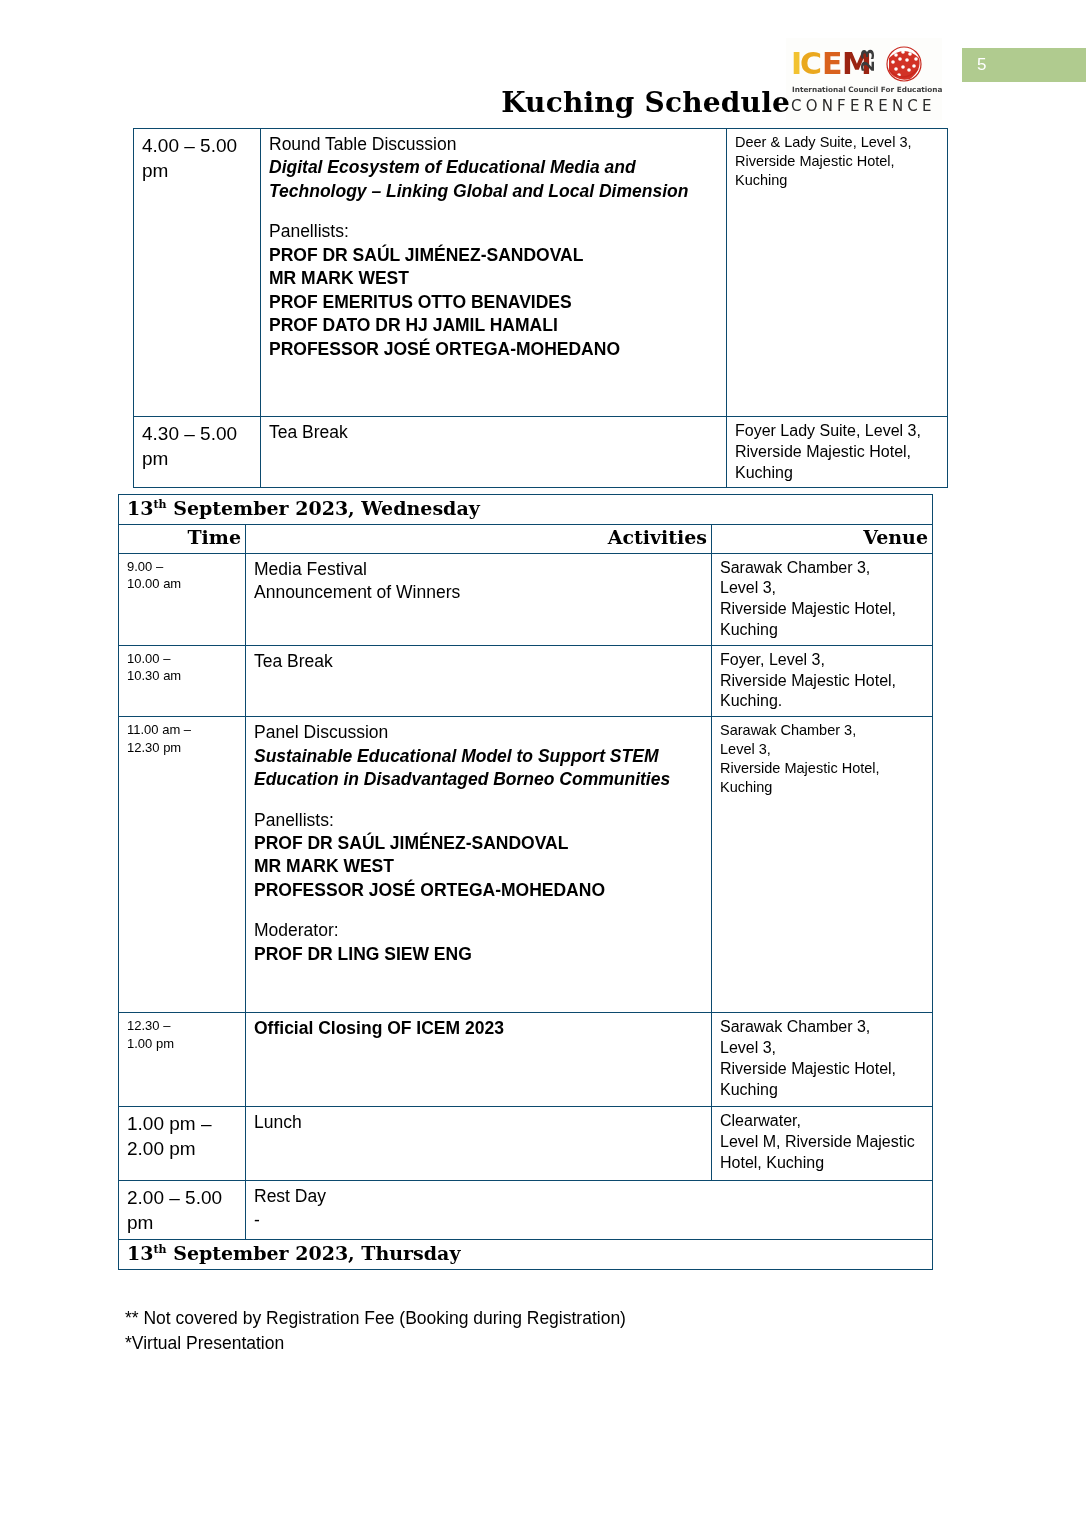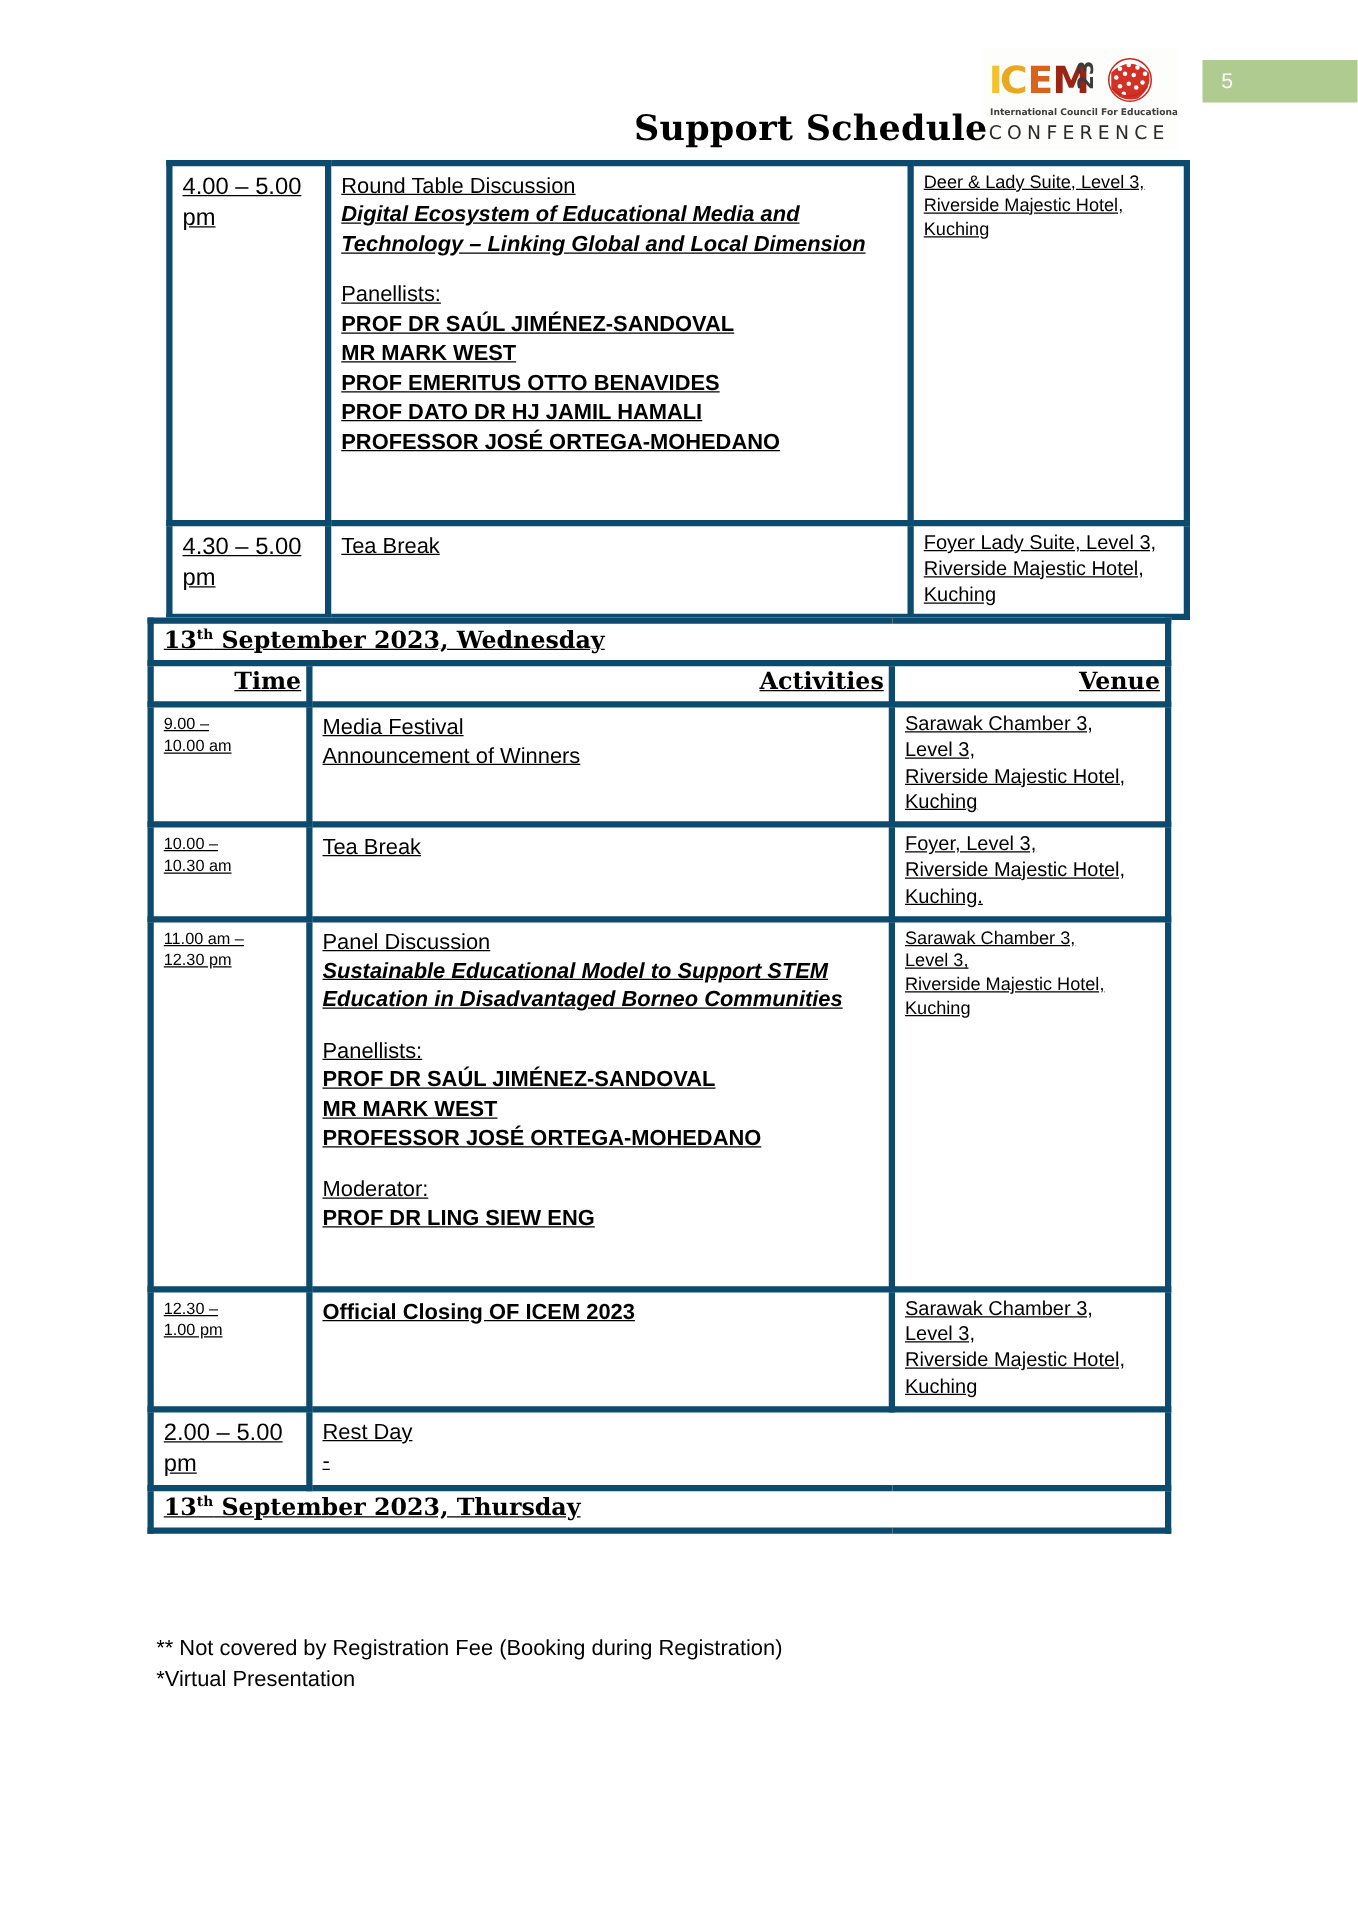--- a/index.html
+++ b/index.html
@@ -57,26 +57,25 @@
 
   
   .sched-table {
     position: absolute;
     border-collapse: collapse;
     table-layout: fixed;
     border: 1.5px solid #4a4a4a;
     background: #fff;
   }
   .sched-table td, .sched-table th {
-    border: 5px solid #0c4a6e;
+    border: 1px solid #0c4a6e;
     vertical-align: top;
     padding: 4px 7px 4px 8px;
     text-align: left;
     font-weight: normal;
-    text-decoration: underline;
   }
 
   #table-one { left: 133px; top: 128px; width: 814px; }
   #table-two { left: 118px; top: 494px; width: 814px; }
 
   .col-time   { width: 127px; }
   .col-act    { width: 466px; }
   .col-venue  { width: 221px; }
 
   .cell-time {
@@ -178,21 +177,21 @@
         </g>
         <path d="M104 33 Q118 46 132 31" fill="none" stroke="#c8281e" stroke-width="1.3"></path>
       </g>
 
       <text x="6" y="54" font-family="DejaVu Sans, sans-serif" font-weight="bold" font-size="7.3" fill="#3f3f3f">International Council For Educational Media</text>
 
       <text x="5" y="73" font-family="DejaVu Sans, sans-serif" font-size="15" fill="#2b2b2b" letter-spacing="4.2">CONFERENCE</text>
     </svg>
   </div>
 
-  <div class="doc-title">Support Schedule</div>
+  <div class="doc-title">Kuching Schedule</div>
 </div>
 
 <table class="sched-table" id="table-one">
   <colgroup>
     <col class="col-time">
       <col class="col-act">
       <col class="col-venue">
   </colgroup>
   <tbody>
     <tr>
@@ -294,20 +293,30 @@
 1.00 pm</span></td>
       <td class="cell-act">
         <div class="b">Official Closing OF ICEM 2023</div>
       </td>
       <td class="cell-venue-top"><span style="white-space:pre-line">Sarawak Chamber 3,
 Level 3,
 Riverside Majestic Hotel,
 Kuching</span></td>
     </tr>
 
+    <tr>
+      <td class="cell-time" style="height:74px"><span style="white-space:pre-line">1.00 pm –
+2.00 pm</span></td>
+      <td class="cell-act">
+        <div>Lunch</div>
+      </td>
+      <td class="cell-venue-top"><span style="white-space:pre-line">Clearwater,
+Level M, Riverside Majestic
+Hotel, Kuching</span></td>
+    </tr>
 
     <tr>
       <td class="cell-time"><span style="white-space:pre-line">2.00 – 5.00
 pm</span></td>
       <td class="cell-act" colspan="2">
         <div>Rest Day</div>
         <div>-</div>
       </td>
     </tr>
 

